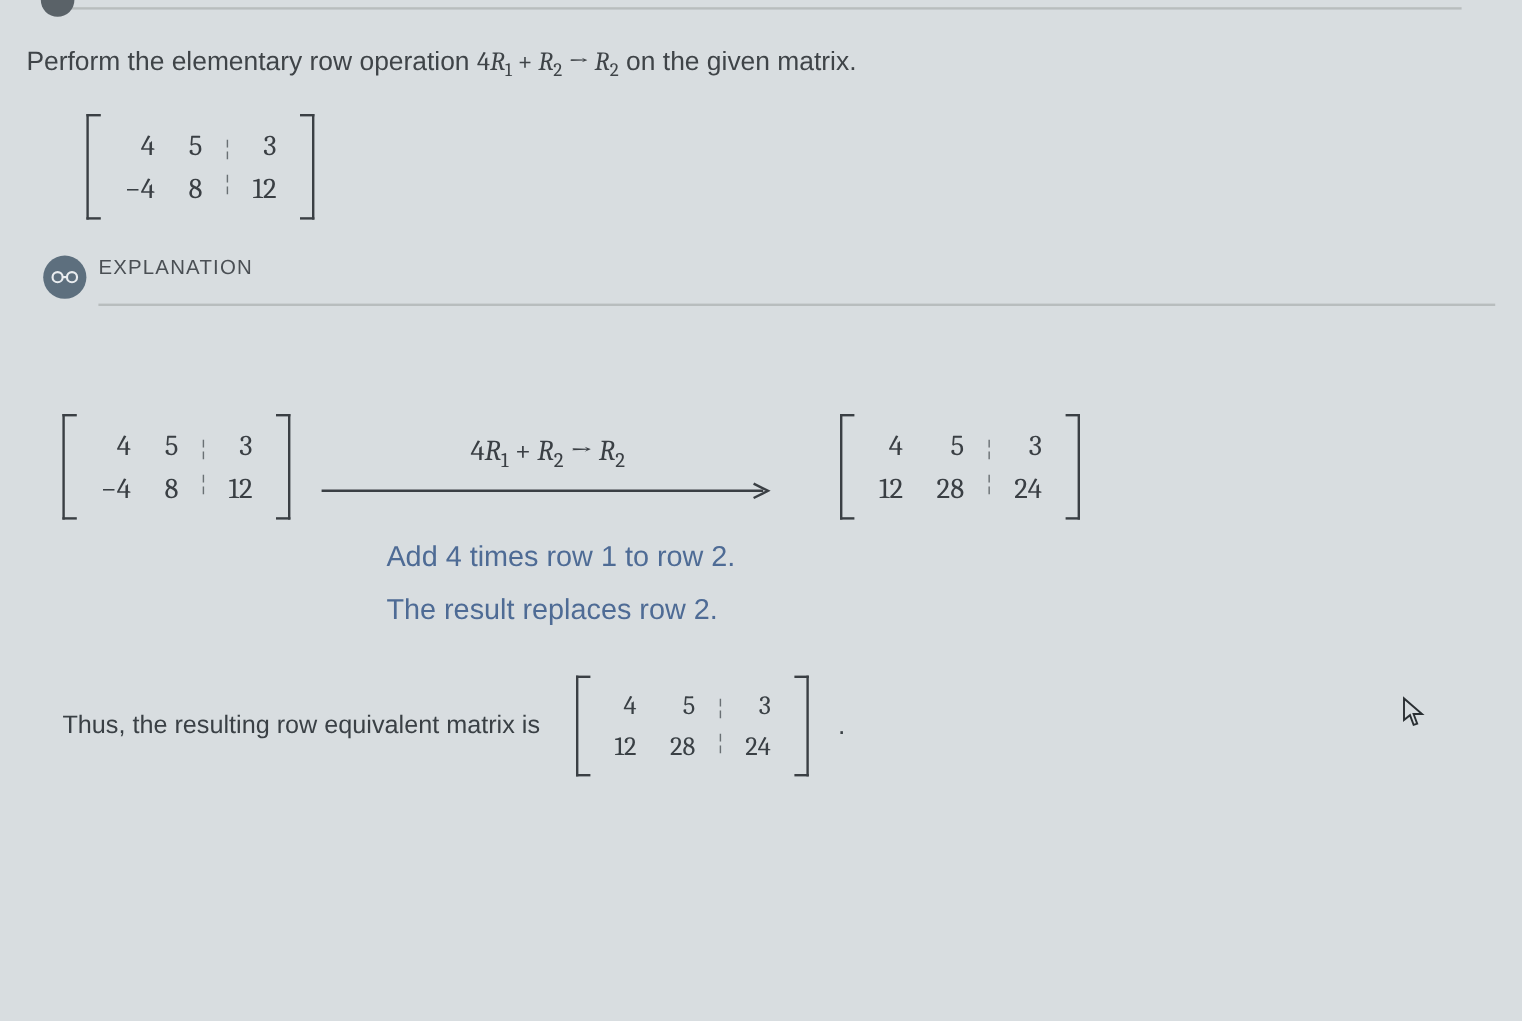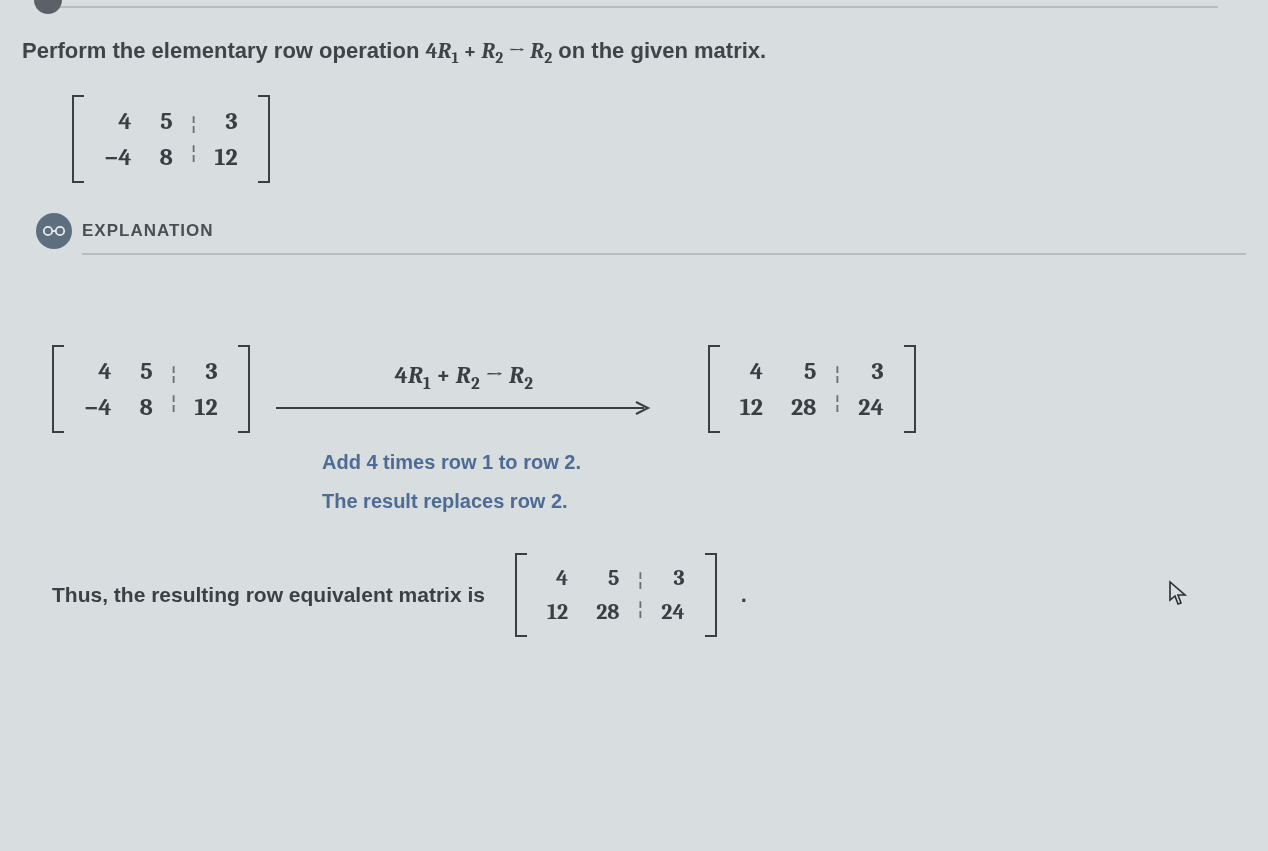--- a/index.html
+++ b/index.html
@@ -22,21 +22,20 @@
     left: 34px;
     top: 0;
     width: 28px;
     height: 14px;
     background: #5a6268;
     border-bottom-left-radius: 14px;
     border-bottom-right-radius: 14px;
   }
   .content {
     padding: 30px 22px 0 22px;
-    font-weight: bold;
   }
   .question-line {
     font-size: 22px;
     color: #3f4448;
     margin-bottom: 20px;
   }
   .math {
     font-family: 'Cambria Math', Cambria, 'Times New Roman', serif;
     font-style: italic;
   }
@@ -78,21 +77,20 @@
   .aug-sep {
     display: flex;
     flex-direction: column;
     justify-content: space-around;
     padding: 0 4px;
     color: #6a7074;
   }
   .aug-sep .dash { font-size: 18px; padding: 4px 0; }
   .explanation-header {
     display: flex;
-    align-items: center;
     margin: 22px 0 0 14px;
     gap: 10px;
   }
   .exp-icon {
     width: 36px;
     height: 36px;
     border-radius: 50%;
     background: #5d6f7e;
     display: flex;
     align-items: center;
@@ -128,21 +126,21 @@
     color: #3a3f44;
     margin-bottom: 6px;
   }
   .arrow-line {
     width: 100%;
     height: 18px;
     position: relative;
   }
   .arrow-line svg { width: 100%; height: 100%; }
   .step-text {
-    font-size: 20px;
+    font-size: 24px;
     color: #4e6b95;
     margin: 18px 0 0 300px;
   }
   .final-line {
     display: flex;
     align-items: center;
     margin: 40px 0 0 30px;
     font-size: 21px;
     color: #3a4045;
     gap: 20px;

